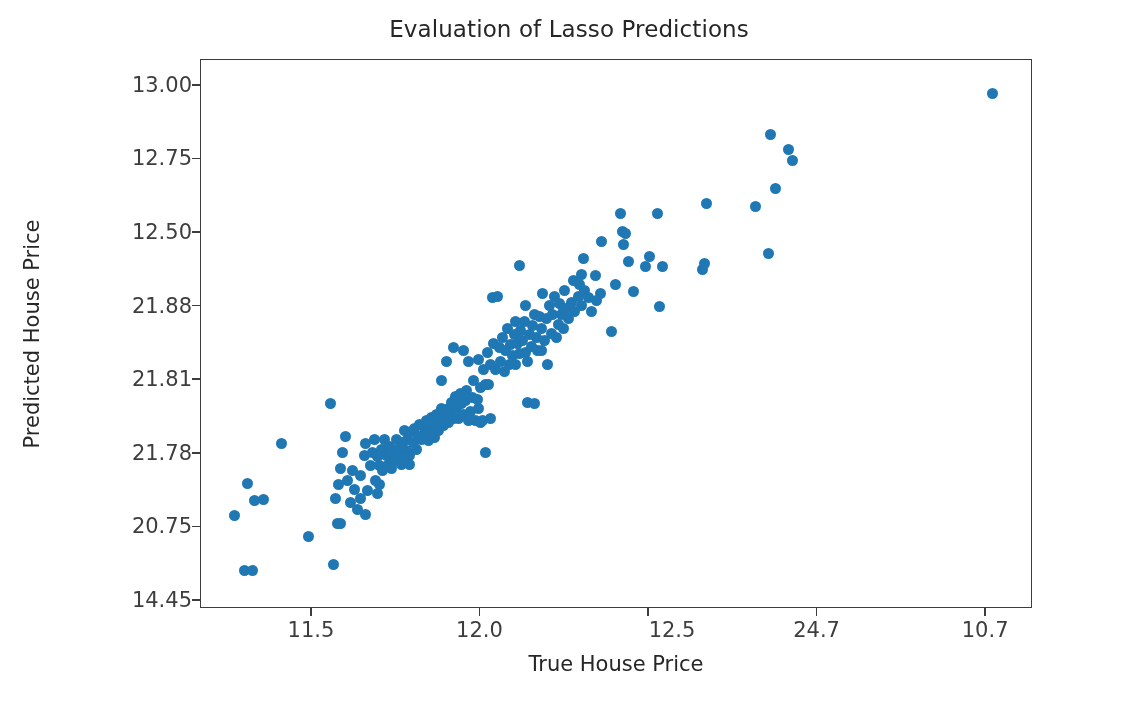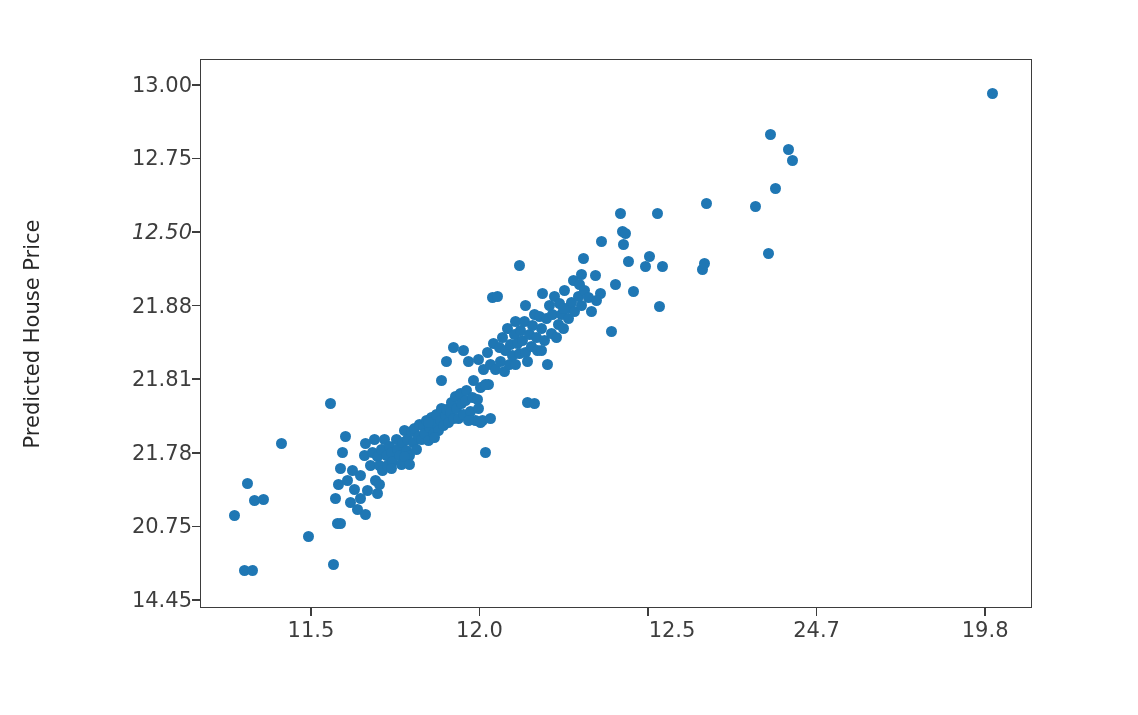--- a/index.html
+++ b/index.html
@@ -107,54 +107,55 @@
     font-size: 21px;
     color: #262626;
     white-space: nowrap;
   }
 </style>
 </head>
 <body>
 
 <div id="figure">
 
+  <div id="chart-title">Evaluation of Lasso Predictions</div>
 
   <div id="ylabel-wrap">
     <span id="ylabel-text">Predicted House Price</span>
   </div>
 
   <div id="y-ticks">
       <div class="ytick-mark" style="top: 599.252px;"></div>
       <div class="ytick-label" style="top: 600.052px; left: 52px; right: auto;">14.45</div>
       <div class="ytick-mark" style="top: 525.66px;"></div>
       <div class="ytick-label" style="top: 526.46px; left: 52px; right: auto;">20.75</div>
       <div class="ytick-mark" style="top: 452.067px;"></div>
       <div class="ytick-label" style="top: 452.867px; left: 52px; right: auto;">21.78</div>
       <div class="ytick-mark" style="top: 378.475px;"></div>
       <div class="ytick-label" style="top: 379.275px; left: 52px; right: auto;">21.81</div>
       <div class="ytick-mark" style="top: 304.882px;"></div>
       <div class="ytick-label" style="top: 305.682px; left: 52px; right: auto;">21.88</div>
       <div class="ytick-mark" style="top: 231.29px;"></div>
-      <div class="ytick-label" style="top: 232.09px; left: 52px; right: auto; font-style: italic;">12.50</div>
+      <div class="ytick-label" style="top: 232.09px; left: 52px; right: auto;">12.50</div>
       <div class="ytick-mark" style="top: 157.697px;"></div>
       <div class="ytick-label" style="top: 158.497px; left: 52px; right: auto;">12.75</div>
       <div class="ytick-mark" style="top: 84.1046px;"></div>
       <div class="ytick-label" style="top: 84.9046px; left: 52px; right: auto;">13.00</div>
     </div>
   <div id="x-ticks">
       <div class="xtick-mark" style="left: 310.111px;"></div>
       <div class="xtick-label" style="left: 310.911px;">11.5</div>
       <div class="xtick-mark" style="left: 478.668px;"></div>
       <div class="xtick-label" style="left: 479.468px;">12.0</div>
       <div class="xtick-mark" style="left: 647.226px;"></div>
       <div class="xtick-label" style="left: 648.026px; margin-left: 24px;">12.5</div>
       <div class="xtick-mark" style="left: 815.783px;"></div>
       <div class="xtick-label" style="left: 816.583px;">24.7</div>
       <div class="xtick-mark" style="left: 984.341px;"></div>
-      <div class="xtick-label" style="left: 985.141px;">19.8</div>
+      <div class="xtick-label" style="left: 985.141px;">10.7</div>
     </div>
 
   <div id="plot-area">
       <div class="pt" style="left: 33.3744px; top: 455.685px; background: rgb(31, 119, 180); width: 11px; height: 11px; margin-left: -5.5px; margin-top: -5.5px;"></div>
       <div class="pt" style="left: 46.859px; top: 423.304px; background: rgb(31, 119, 180); width: 11px; height: 11px; margin-left: -5.5px; margin-top: -5.5px;"></div>
       <div class="pt" style="left: 53.6013px; top: 440.966px; background: rgb(31, 119, 180); width: 11px; height: 11px; margin-left: -5.5px; margin-top: -5.5px;"></div>
       <div class="pt" style="left: 62.0292px; top: 439.494px; background: rgb(31, 119, 180); width: 11px; height: 11px; margin-left: -5.5px; margin-top: -5.5px;"></div>
       <div class="pt" style="left: 43.4878px; top: 510.143px; background: rgb(31, 119, 180); width: 11px; height: 11px; margin-left: -5.5px; margin-top: -5.5px;"></div>
       <div class="pt" style="left: 51.9157px; top: 510.143px; background: rgb(31, 119, 180); width: 11px; height: 11px; margin-left: -5.5px; margin-top: -5.5px;"></div>
       <div class="pt" style="left: 80.5705px; top: 383.564px; background: rgb(31, 119, 180); width: 11px; height: 11px; margin-left: -5.5px; margin-top: -5.5px;"></div>
@@ -352,14 +353,15 @@
       <div class="pt" style="left: 277.783px; top: 348.24px; background: rgb(31, 119, 180); width: 11px; height: 11px; margin-left: -5.5px; margin-top: -5.5px;"></div>
       <div class="pt" style="left: 284.525px; top: 324.69px; background: rgb(31, 119, 180); width: 11px; height: 11px; margin-left: -5.5px; margin-top: -5.5px;"></div>
       <div class="pt" style="left: 314.865px; top: 261.401px; background: rgb(31, 119, 180); width: 11px; height: 11px; margin-left: -5.5px; margin-top: -5.5px;"></div>
       <div class="pt" style="left: 324.979px; top: 245.21px; background: rgb(31, 119, 180); width: 11px; height: 11px; margin-left: -5.5px; margin-top: -5.5px;"></div>
       <div class="pt" style="left: 340.149px; top: 290.838px; background: rgb(31, 119, 180); width: 11px; height: 11px; margin-left: -5.5px; margin-top: -5.5px;"></div>
       <div class="pt" style="left: 362.062px; top: 248.154px; background: rgb(31, 119, 180); width: 11px; height: 11px; margin-left: -5.5px; margin-top: -5.5px;"></div>
       <div class="pt" style="left: 380.603px; top: 214.301px; background: rgb(31, 119, 180); width: 11px; height: 11px; margin-left: -5.5px; margin-top: -5.5px;"></div>
       <div class="pt" style="left: 395.773px; top: 240.795px; background: rgb(31, 119, 180); width: 11px; height: 11px; margin-left: -5.5px; margin-top: -5.5px;"></div>
     </div>
 
+  <div id="xlabel">True House Price</div>
 
 </div>
 
 </body></html>

